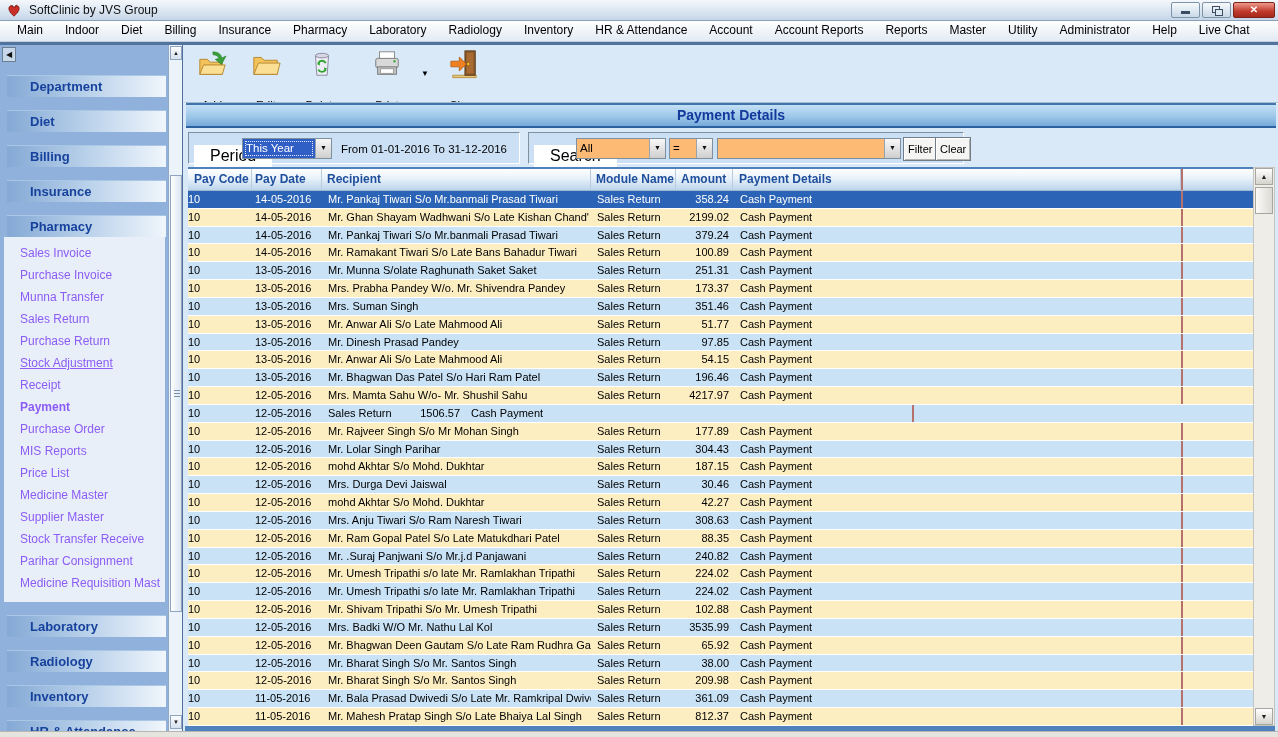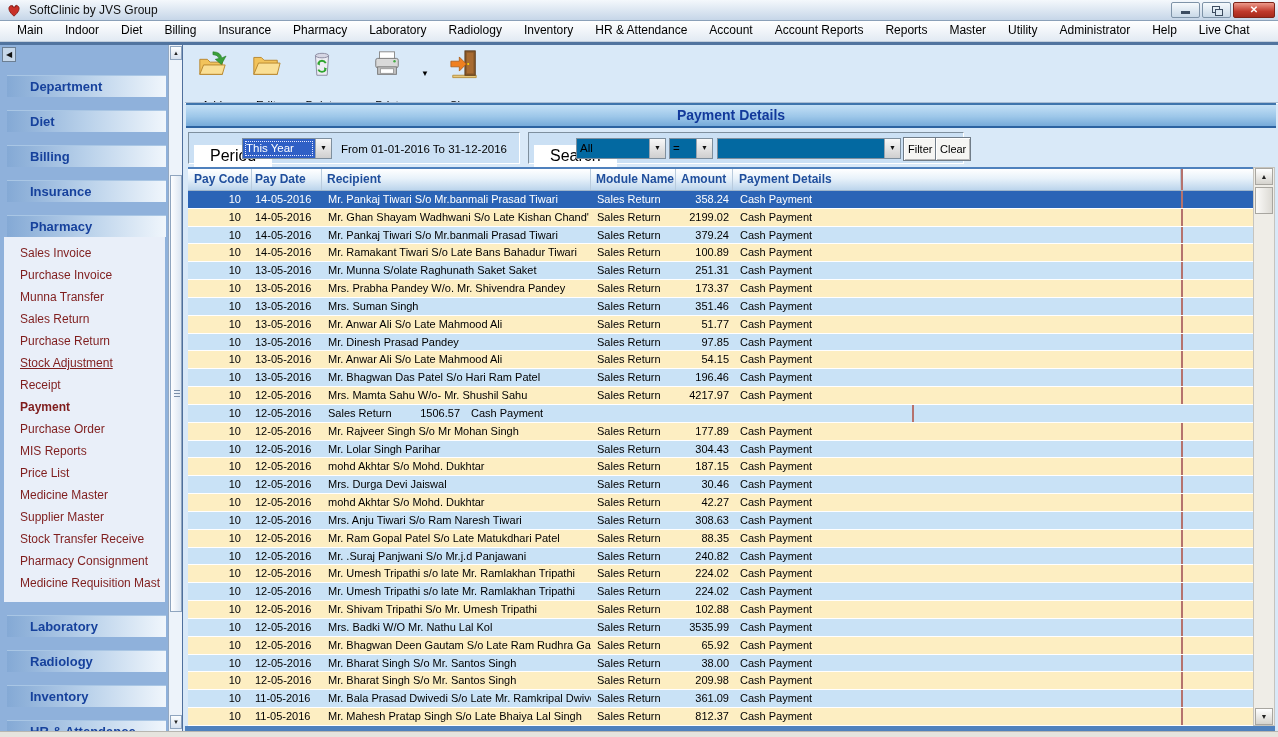--- a/index.html
+++ b/index.html
@@ -21,21 +21,21 @@
   .menu-item{font-size:12px;color:#000;padding:0 11px;line-height:21px;white-space:nowrap;cursor:default}
 
   .topline{position:absolute;left:0;top:42px;width:100%;height:3px;background:#51749F}
 
   
   .sidebar{position:absolute;left:0;top:45px;width:183px;height:686px;background:#8FB1DB;border-right:2px solid #4F6F9C}
   .collapse-btn{position:absolute;left:2px;top:2px;width:14px;height:15px;background:#C7D8EA;border:1px solid #6C7F93;font-size:8px;line-height:13px;text-align:center;color:#111;cursor:default}
   .sections{position:absolute;left:0;top:30px;width:168px}
   .sec{height:22px;margin:0 2px 13px 7px;background:linear-gradient(90deg,#84A9D5 0%,#B9D1EA 50%,#F0F6FC 100%);border-top:1px solid #A9C6E4;color:#16419C;font-size:13px;font-weight:bold;line-height:21px;padding-left:23px;cursor:pointer;white-space:nowrap}
   .panel{margin:-13px 0 13px 4px;width:161px;background:#E9EFF9;padding:5px 0 8px}
-  .sitem{font-size:12px;color:#7f1d1d;line-height:22px;padding-left:16px;white-space:nowrap;cursor:pointer}
+  .sitem{font-size:12px;color:#8b5cf6;line-height:22px;padding-left:16px;white-space:nowrap;cursor:pointer}
   .sitem.active{font-weight:bold}
   .sitem.hovered{text-decoration:underline}
   .sb-scroll{position:absolute;left:168px;top:0;width:14px;height:686px;background:#EDF3FA;border-left:1px solid #93A8C2}
   .sb-btn{position:absolute;left:1px;width:12px;height:14px;background:linear-gradient(#FBFDFE,#D6E1EF);border:1px solid #8FA5BF;font-size:6px;text-align:center;line-height:12px;color:#222;cursor:default}
   .sb-thumb{position:absolute;left:1px;top:130px;width:12px;height:437px;background:linear-gradient(90deg,#FDFEFF,#DCE6F2);border:1px solid #8FA5BF;cursor:default}
   .grip{position:absolute;left:3px;width:6px;height:1px;background:#7A8FA9}
 
   
   .content{position:absolute;left:185px;top:45px;width:1093px;height:686px;background:#D9E9F8}
 
@@ -47,37 +47,37 @@
   .tbtn .ico{width:30px;height:30px;margin:0 auto;display:block}
   .tbtn .lbl{font-size:11.5px;color:#000;margin-top:20px}
   .parrow{position:absolute;left:236px;top:24px;font-size:8px;color:#000;cursor:pointer}
 
   
   .pagetitle{position:absolute;left:1px;top:58px;width:1090px;height:25px;background:linear-gradient(#C4E0F6 0%,#9DC7E9 55%,#76AAD9 100%);border-top:2px solid #3F74AC;border-bottom:2px solid #2C62A0;text-align:center;color:#12399B;font-size:14px;font-weight:bold;line-height:20px}
 
   
   .fbox{position:absolute;top:87px;height:32px;background:#CBE0F4;border:1px solid;border-color:#7E8F9E #FFFFFF #FFFFFF #7E8F9E}
   .flabel{position:absolute;top:12px;background:#FFFFFF;font-size:16px;padding:2px 16px;white-space:nowrap}
-  .combo{position:absolute;top:5px;height:21px;background:#0369a1;border:1px solid #7E8F9E;display:flex;font-size:11.5px;cursor:pointer}
+  .combo{position:absolute;top:5px;height:21px;background:#fdba74;border:1px solid #7E8F9E;display:flex;font-size:11.5px;cursor:pointer}
   .combo .val{flex:1;padding:3px 3px 0;white-space:nowrap;overflow:hidden}
   .combo .cbtn{width:16px;background:linear-gradient(#F8F8F8,#CFCFCF);border-left:1px solid #9AA4AE;text-align:center;font-size:7px;line-height:18px;color:#111}
   .combo.sel .val{background:#2F5FC5;color:#fff;outline:1px dotted #E8E8FF;outline-offset:-3px}
   .rangetext{position:absolute;left:152px;top:10px;font-size:11.5px;color:#000;white-space:nowrap}
   .fbtn{position:absolute;top:4px;height:24px;background:#F5F5F3;border:1px solid #70записи7C88;border:1px solid #707C88;box-shadow:inset 1px 1px 0 #fff,inset -1px -1px 0 #B6B6B6;font-size:11px;line-height:22px;padding:0 4px;cursor:pointer}
 
   
   .thead{position:absolute;left:3px;top:122px;width:1065px;height:24px;display:flex;background:linear-gradient(#FFFFFF,#E8F2FA 45%,#BCD5EC);border-top:2px solid #4F81BD;border-bottom:1px solid #9FB6CC;color:#1F4E9C;font-weight:bold;font-size:12px}
   .hc{line-height:20px;border-right:1px solid #B9CBDD;white-space:nowrap;overflow:hidden}
   .w0{width:64px;padding-left:6px}.w1{width:70px;padding-left:3px}.w2{width:269px;padding-left:5px}
   .w3{width:85px;padding-left:5px}.w4{width:57px;padding-left:5px}.w5{width:448px;padding-left:6px}
   .wf{width:72px;border-right:none;border-left:2px solid #B5726D}
   .tbody{position:absolute;left:3px;top:146px;width:1065px;height:535px;overflow:hidden;background:#fff}
   .tr{display:flex;height:17.83px;border-bottom:1px solid #FFFFFF;font-size:11px;color:#000;cursor:pointer}
   .tr>div{overflow:hidden;white-space:nowrap;padding-top:2px}
-  .t0{width:64px;text-align:right;padding-right:11px}.t1{width:70px;padding-left:3px}
+  .t0{width:64px;text-align:left;padding-right:11px}.t1{width:70px;padding-left:3px}
   .t2{width:269px;padding-left:6px}.t3{width:85px;padding-left:6px}
   .t4{width:57px;text-align:right;padding-right:4px}.t5{width:448px;padding-left:7px}
   .tf{width:72px;border-left:2px solid #B5726D}
   .tr.odd{background:#C9E2F6}.tr.even{background:#FDEEC2}
   .tr.sel{background:#2B64B6;color:#fff}
 
   
   .tscroll{position:absolute;left:1068px;top:122px;width:22px;height:559px;background:#EFEDE7;border:1px solid #C6C4BE}
   .ts-btn{position:absolute;left:1px;width:18px;height:17px;background:linear-gradient(#FFFFFF,#D5D3CD);border:1px solid #A8A6A0;font-size:7px;text-align:center;line-height:15px;color:#222;cursor:default}
   .ts-thumb{position:absolute;left:1px;top:19px;width:18px;height:27px;background:linear-gradient(90deg,#FBFAF8,#DCDAD4);border:1px solid #A8A6A0;cursor:default}
@@ -147,21 +147,21 @@
           <div class="sitem">Purchase Return</div>
           <div class="sitem hovered">Stock Adjustment</div>
           <div class="sitem">Receipt</div>
           <div class="sitem active">Payment</div>
           <div class="sitem">Purchase Order</div>
           <div class="sitem">MIS Reports</div>
           <div class="sitem">Price List</div>
           <div class="sitem">Medicine Master</div>
           <div class="sitem">Supplier Master</div>
           <div class="sitem">Stock Transfer Receive</div>
-          <div class="sitem">Pharmacy Consignment</div>
+          <div class="sitem">Parihar Consignment</div>
           <div class="sitem">Medicine Requisition Mast</div>
         </div>
         <div class="sec">Laboratory</div>
         <div class="sec">Radiology</div>
         <div class="sec">Inventory</div>
         <div class="sec">HR &amp; Attendance</div>
       </div>
     <div class="sb-scroll">
       <div class="sb-btn" style="top:1px">▲</div>
       <div class="sb-thumb">

